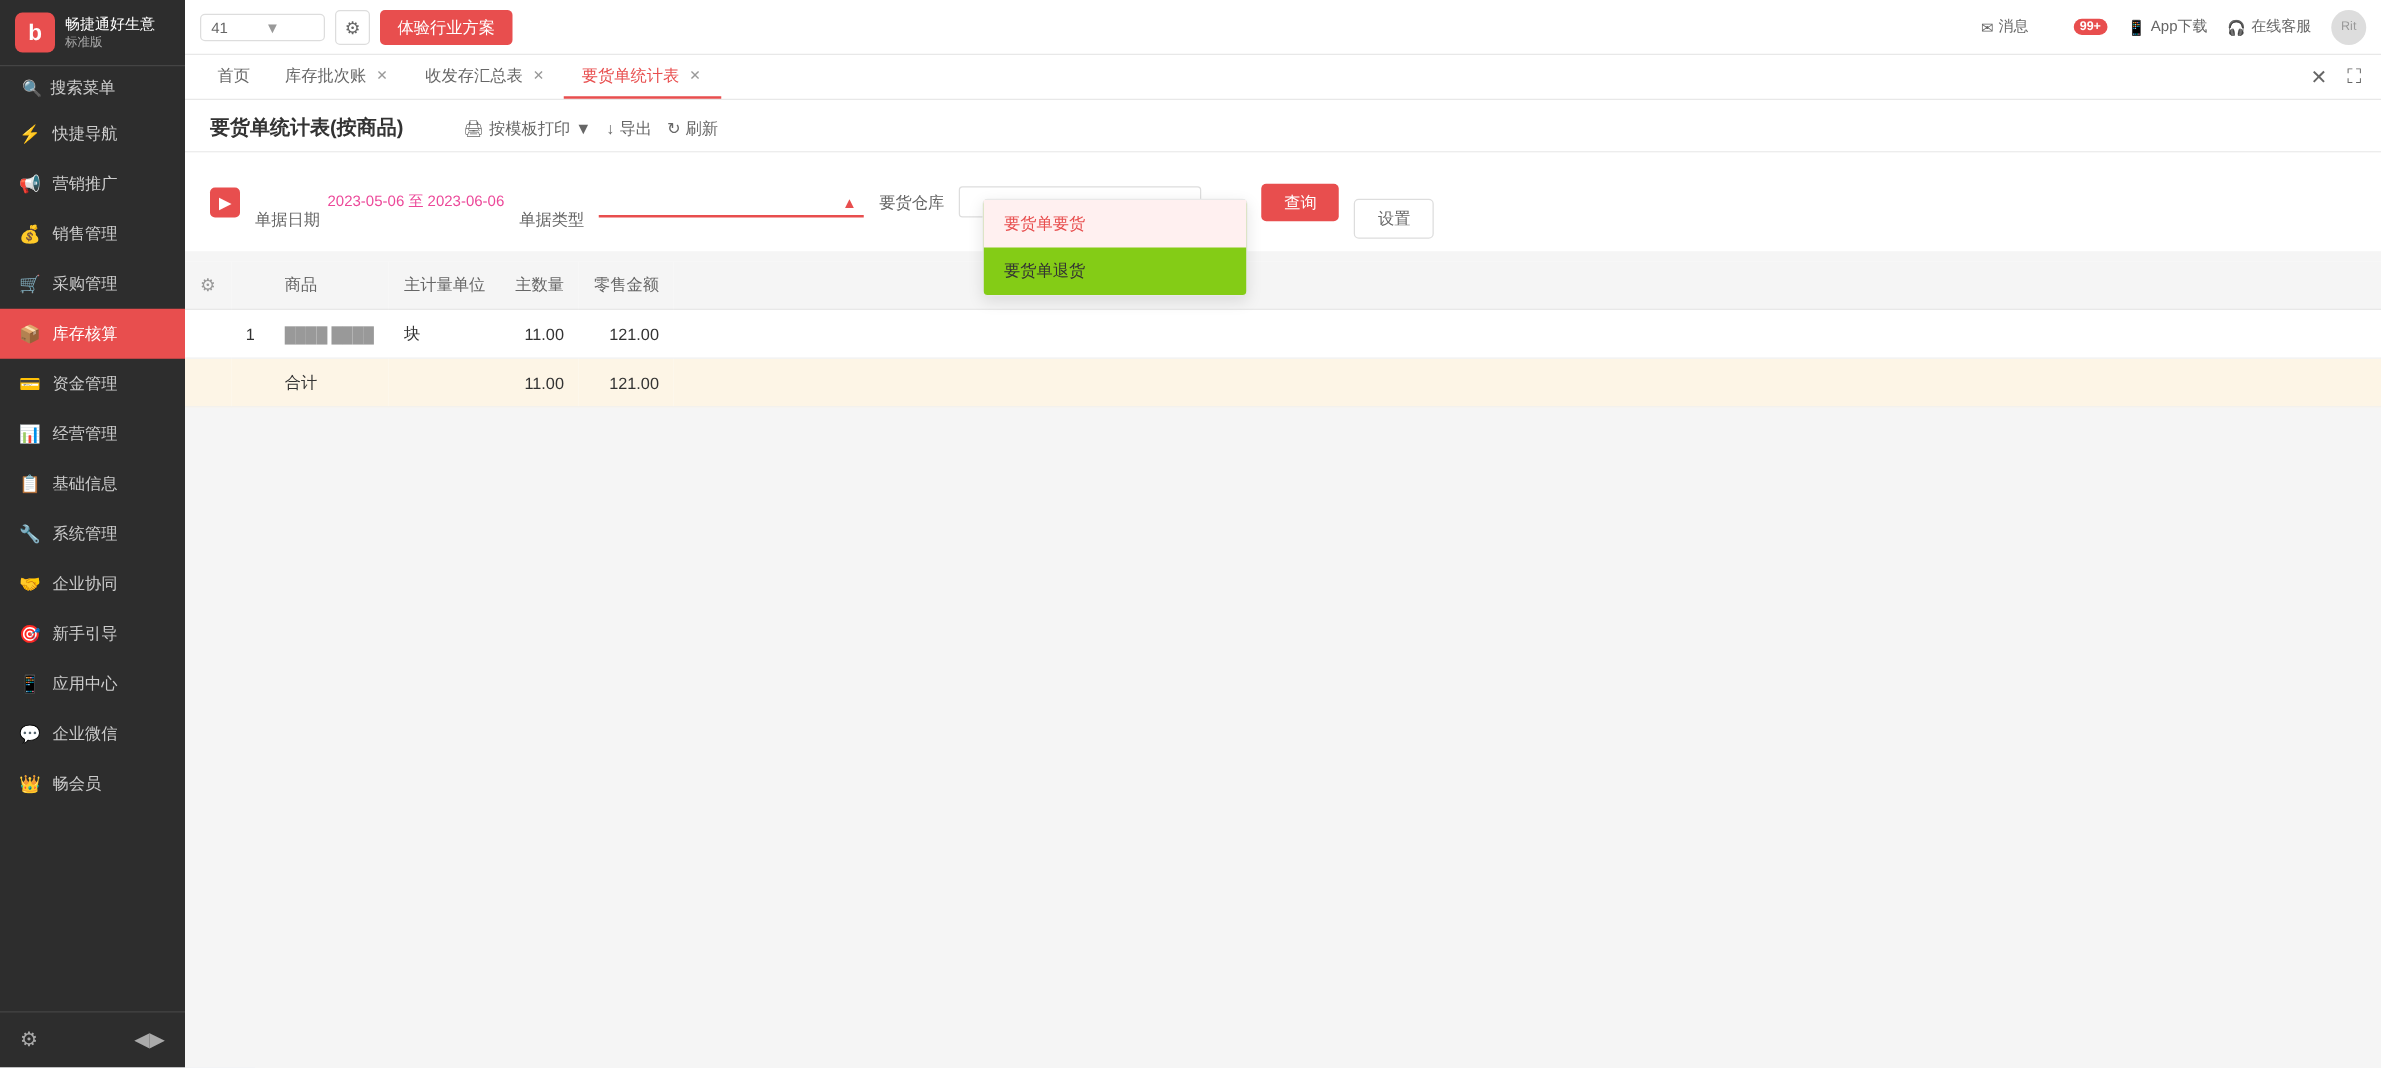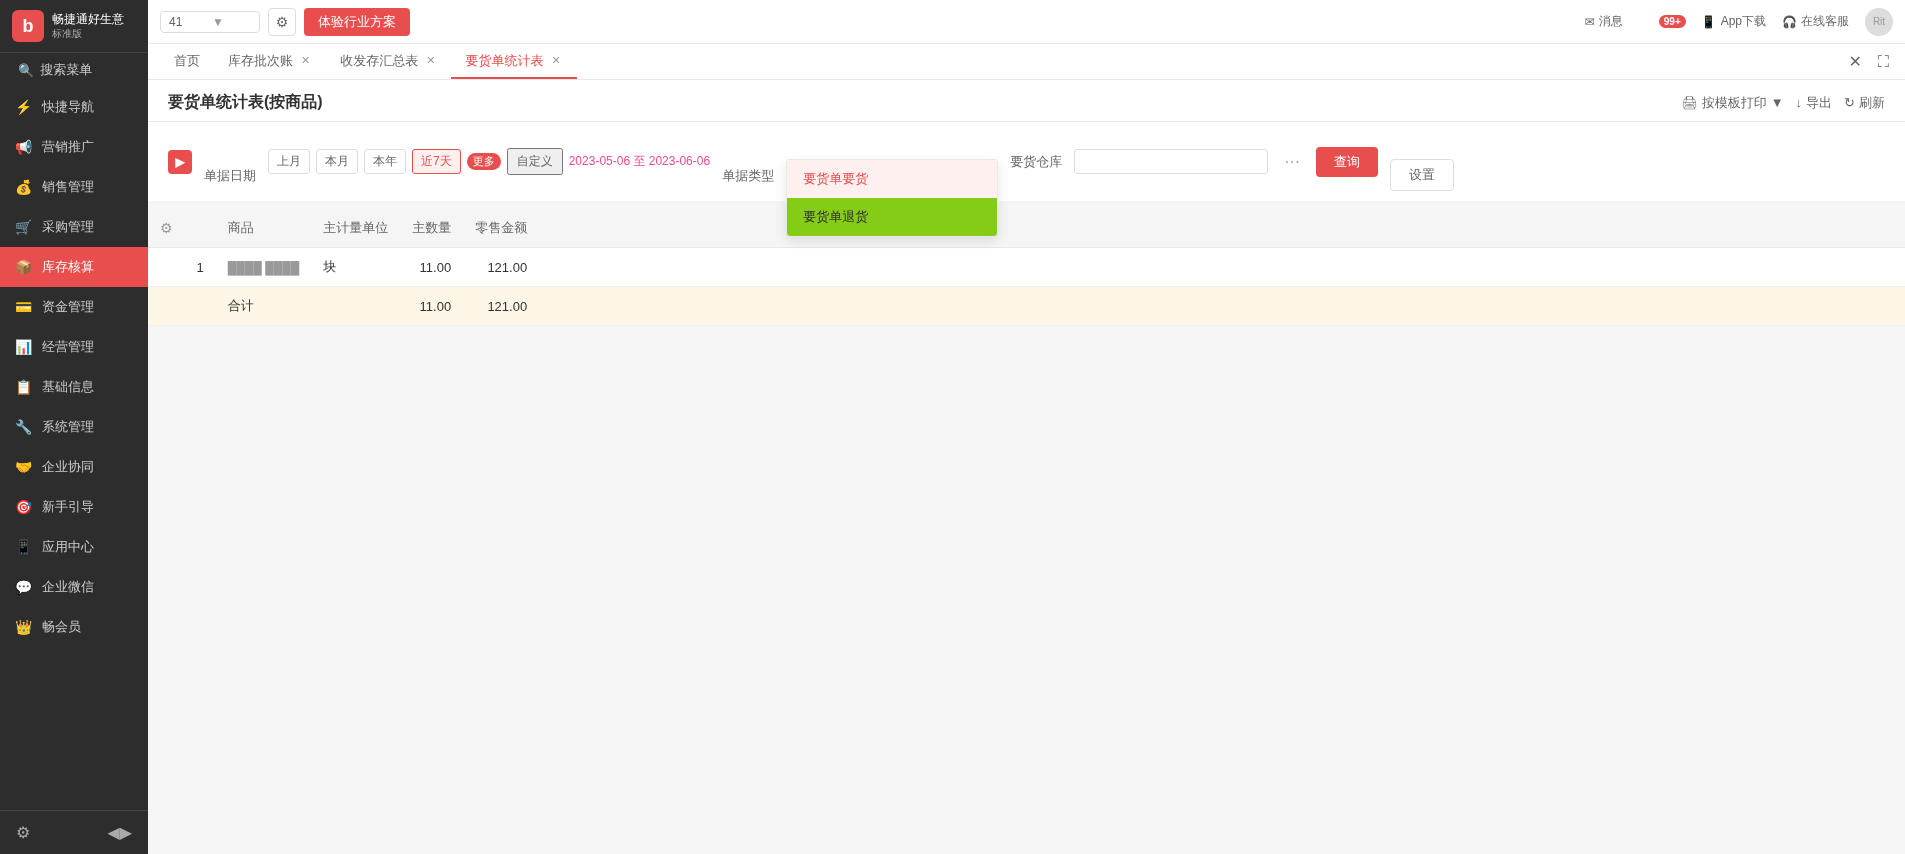--- a/index.html
+++ b/index.html
@@ -254,22 +254,23 @@
 
     
     .page-header {
       background: #fff;
       padding: 12px 20px 0 20px;
       border-bottom: 1px solid #e8e8e8;
     }
     .page-title-row {
       display: flex;
       align-items: center;
-      justify-content: space-between;
+      justify-content: flex-start;
       margin-bottom: 8px;
+      gap: 48px;
     }
     .page-title {
       font-size: 16px;
       font-weight: 600;
       color: #333;
     }
     .page-actions {
       display: flex;
       align-items: center;
       gap: 12px;
@@ -635,28 +636,20 @@
             <span>刷新</span>
           </div>
         </div>
       </div>
     </div>
 
     <div class="filter-bar">
       <div class="expand-btn">▶</div>
 
       <span class="filter-label">单据日期</span>
-      <div class="date-btns">
-        <button class="date-btn">上月</button>
-        <button class="date-btn">本月</button>
-        <button class="date-btn">本年</button>
-        <button class="date-btn active">近7天</button>
-        <span class="date-badge">更多</span>
-        <button class="custom-btn">自定义</button>
-      </div>
       <span class="date-range">2023-05-06 至 2023-06-06</span>
 
       <span class="filter-label">单据类型</span>
       <div class="type-input-wrap">
         <input class="type-input" type="text" value="" placeholder="" id="type-input-el" style="">
         <span class="type-caret">▲</span>
       </div>
 
       <span class="warehouse-label">要货仓库</span>
       <input class="warehouse-input" type="text" value="" style="">

